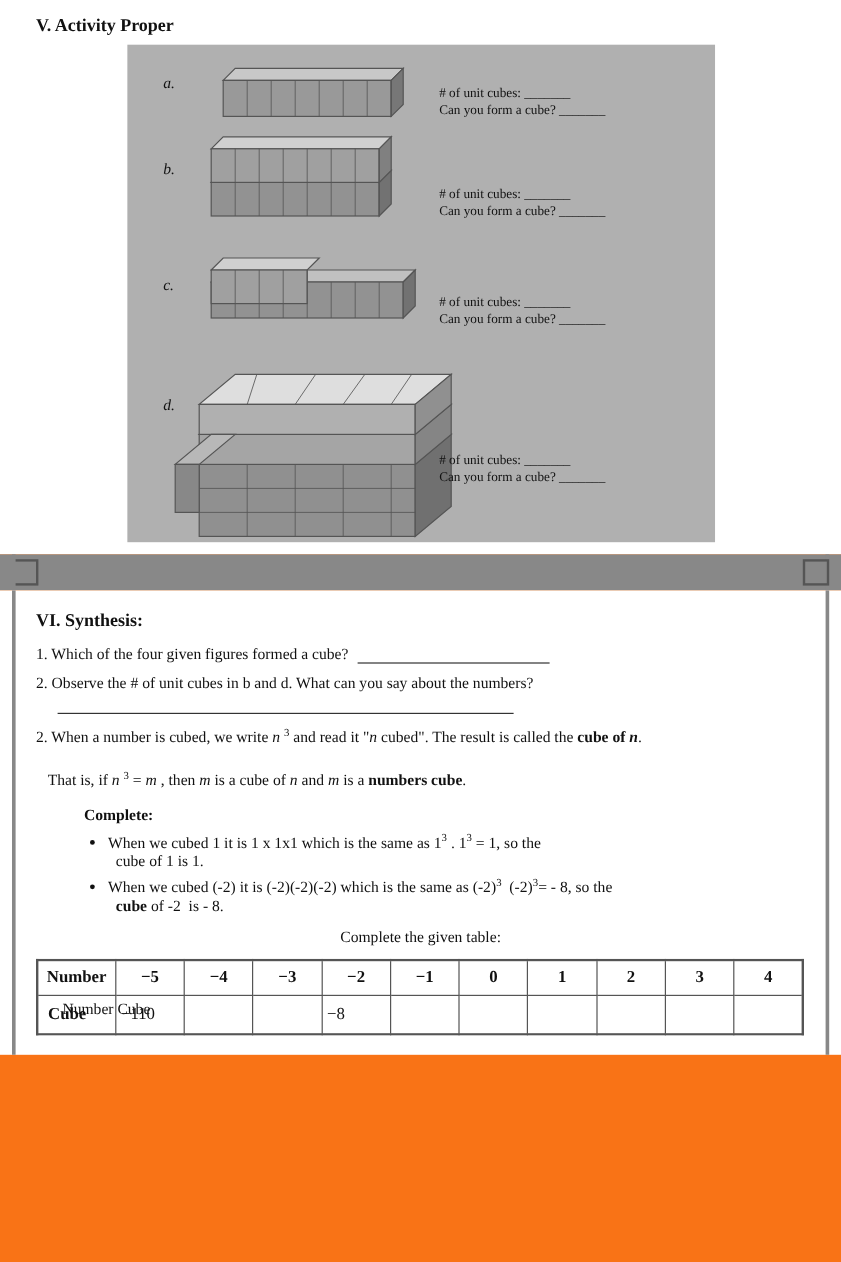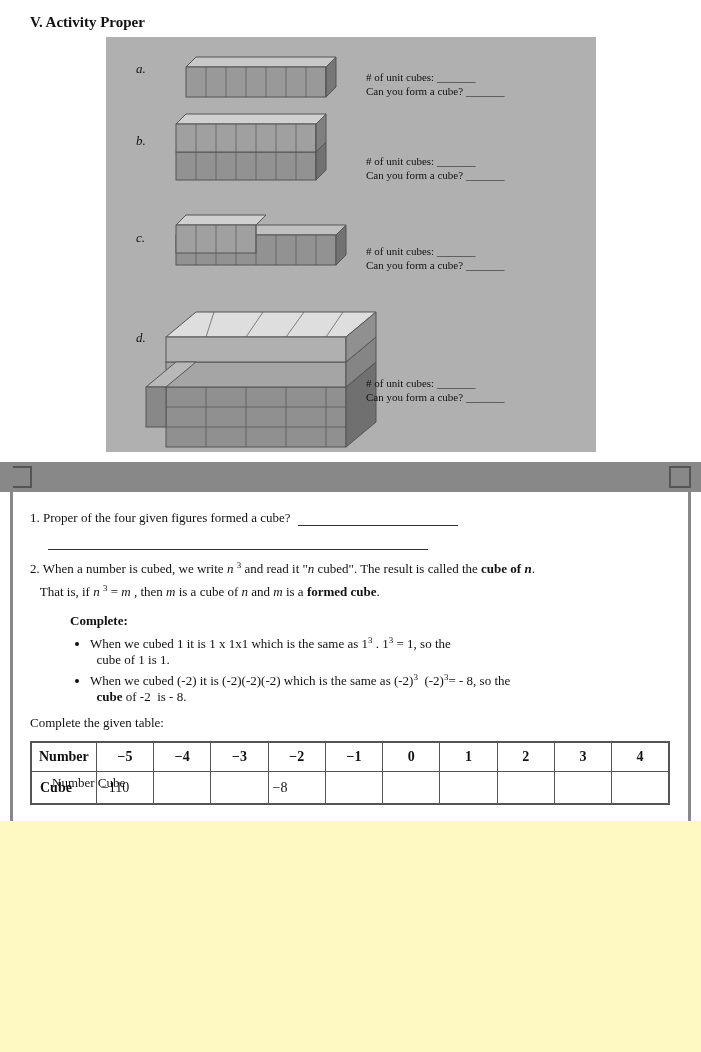--- a/index.html
+++ b/index.html
@@ -8,21 +8,21 @@
       min-height: 1052px;
       font-family: Georgia, 'Times New Roman', serif;
       font-size: 14px;
       background: #d0d0d0;
       color: #111;
     }
 
     .page {
       width: 701px;
       min-height: 1052px;
-      background: #fef9c3;
+      background: #f97316;
       position: relative;
     }
 
     
     .top-section {
       background: #fff;
       padding: 14px 30px 10px 30px;
     }
 
     .section-title {
@@ -97,21 +97,21 @@
       border-bottom: 1px solid #333;
       min-width: 380px;
       height: 1px;
       vertical-align: bottom;
       margin-left: 4px;
       margin-top: 4px;
     }
 
     .cubed-note {
       font-size: 13px;
-      margin-bottom: 6px;
+      margin-bottom: 19px;
       margin-top: 10px;
     }
 
     .cubed-note sup {
       font-size: 9px;
     }
 
     .perfect-cube-line {
       font-size: 13px;
       margin-bottom: 12px;
@@ -139,20 +139,21 @@
       list-style: disc;
     }
 
     .examples-list li sup {
       font-size: 9px;
     }
 
     .complete-table-label {
       font-size: 13px;
       margin-bottom: 10px;
+      text-align: center;
     }
 
     
     .number-table {
       width: 640px;
       border-collapse: collapse;
       margin-left: 0;
       border: 2px solid #555;
     }
 
@@ -346,37 +347,42 @@
 
   <div class="separator">
     <div class="left-border-bar"></div>
     <div class="right-border-bar"></div>
   </div>
 
   <div class="bottom-section synthesis-section-wrapper">
     <div class="left-border-bar"></div>
     <div class="right-border-bar"></div>
 
+    <div class="synthesis-title">VI. Synthesis:</div>
 
     <ol style="list-style:none; padding-left:0; margin-bottom:10px;">
       <li style="font-size:13px; margin-bottom:8px;">
         <span>1. </span>
-        <span>Proper of the four given figures formed a cube? </span>
+        <span>Which of the four given figures formed a cube? </span>
         <span class="underline-blank"></span>
+      </li>
+      <li style="font-size:13px; margin-bottom:2px;">
+        <span>2. </span>
+        <span>Observe the # of unit cubes in b and d. What can you say about the numbers?</span>
       </li>
       <li style="font-size:13px; margin-bottom:10px; padding-left:14px;">
         <span class="underline-blank-long"></span>
       </li>
     </ol>
 
     <p class="cubed-note">
       2. When a number is cubed, we write <em>n</em> <sup>3</sup> and read it "<em>n</em> cubed". The result is called the <strong>cube of <em>n</em></strong>.
     </p>
     <p class="perfect-cube-line">
-      &nbsp;&nbsp;&nbsp;That is, if <em>n</em> <sup>3</sup> = <em>m</em> , then <em>m</em> is a cube of <em>n</em> and <em>m</em> is a <strong>formed cube</strong>.
+      &nbsp;&nbsp;&nbsp;That is, if <em>n</em> <sup>3</sup> = <em>m</em> , then <em>m</em> is a cube of <em>n</em> and <em>m</em> is a <strong>numbers cube</strong>.
     </p>
 
     <div class="examples-title">Complete:</div>
     <ul class="examples-list">
       <li>
         When we cubed 1 it is 1 x 1x1 which is the same as 1<sup>3</sup> . 1<sup>3</sup> = 1, so the
         <br>&nbsp;&nbsp;cube of 1 is 1.
       </li>
       <li>
         When we cubed (-2) it is (-2)(-2)(-2) which is the same as (-2)<sup>3</sup>&nbsp; (-2)<sup>3</sup>= - 8, so the

